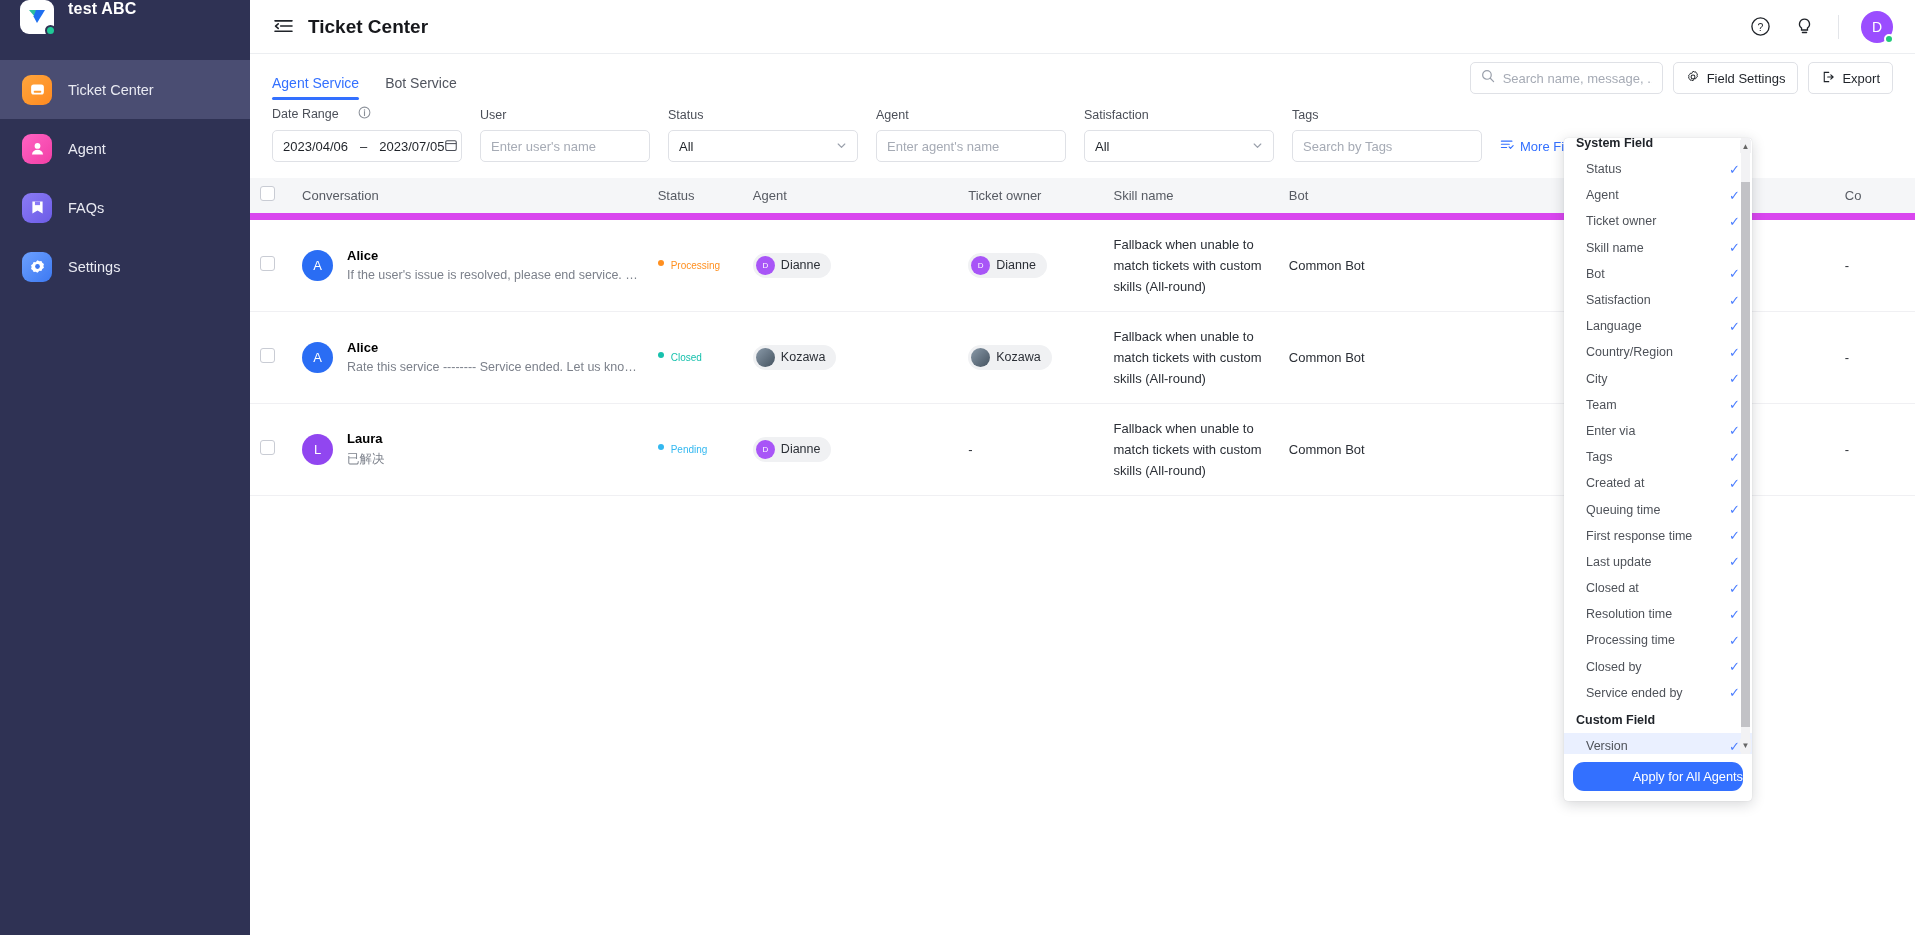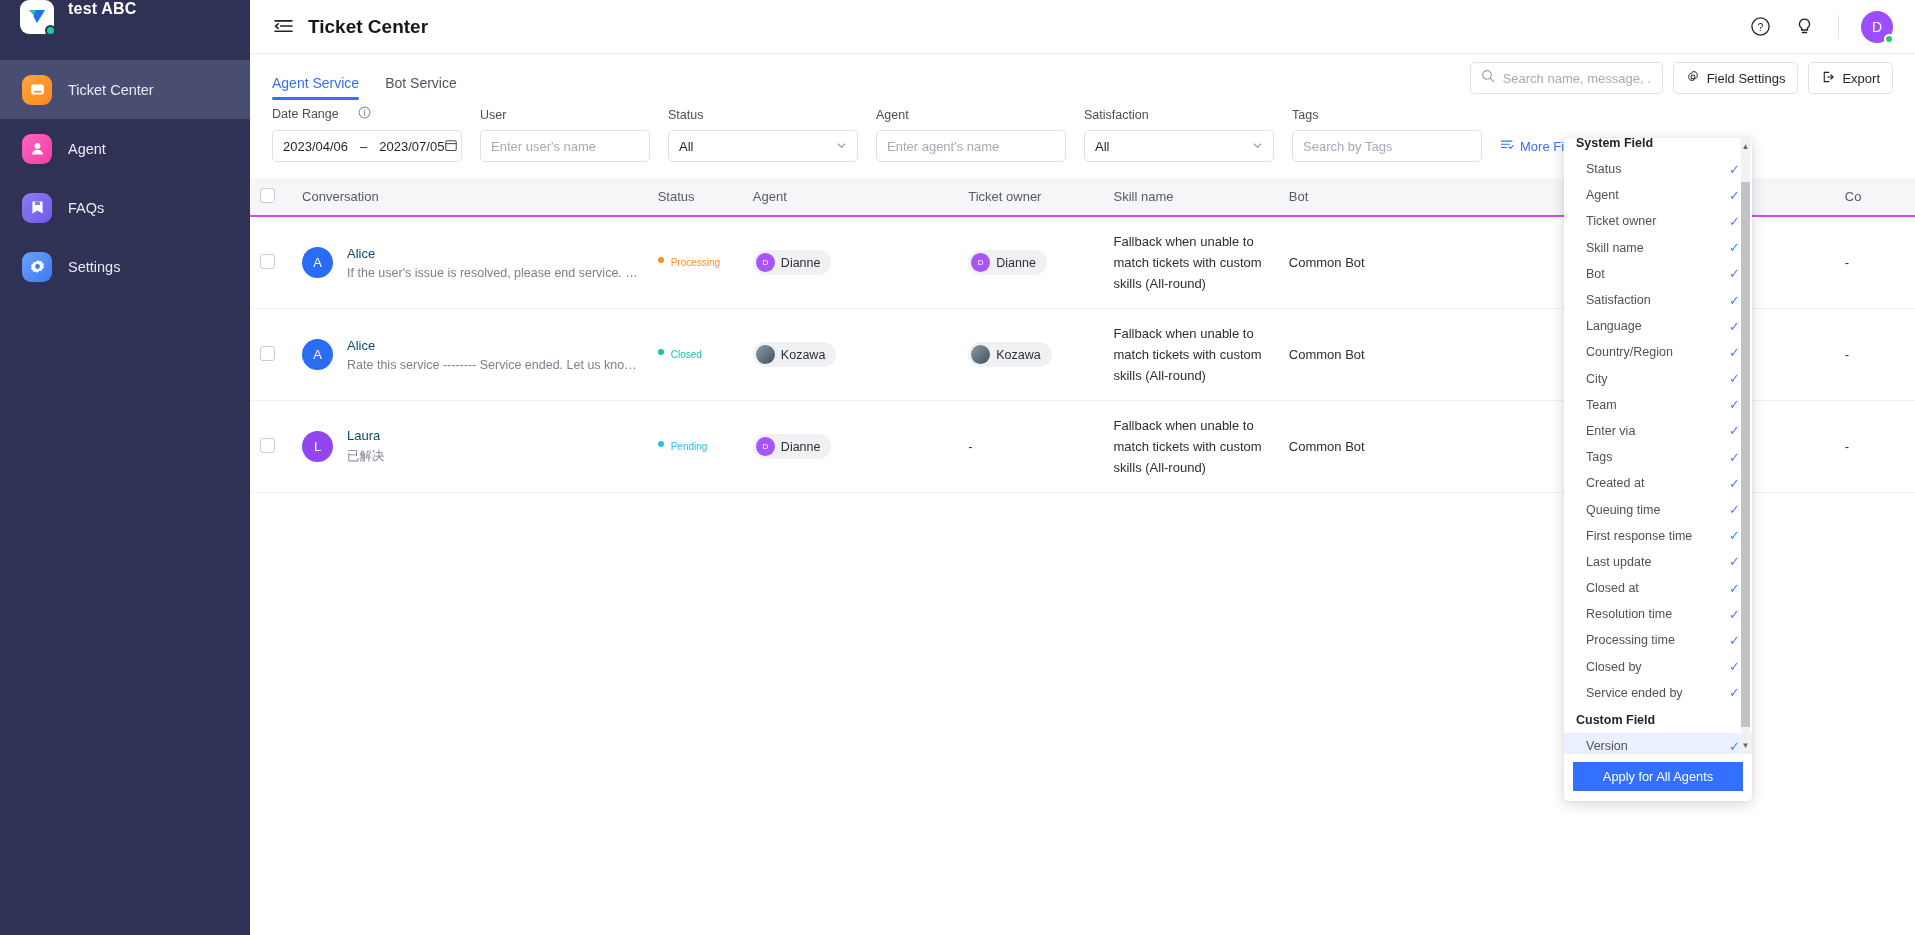--- a/index.html
+++ b/index.html
@@ -143,37 +143,37 @@
   .more-filters {
     font-size: 13px; color: #3370ff; display:flex; align-items:center; gap:6px;
     height: 32px; cursor: pointer; white-space: nowrap;
   }
 
   
   .table-wrap { margin-top: 16px; }
   table.tbl { width: 100%; border-collapse: collapse; table-layout: fixed; }
   table.tbl thead th {
     background: #f5f6f8; font-weight: normal; font-size: 13px; color: #575b63;
-    text-align: left; height: 38px; padding: 0 10px; border-bottom: 2px solid #d946ef;
+    text-align: left; height: 38px; padding: 0 10px; border-bottom: 7px solid #d946ef;
   }
   table.tbl tbody td {
     font-size: 13px; color: #2b2f36; padding: 14px 10px;
     border-bottom: 1px solid #f0f0f3; vertical-align: middle;
   }
   .ck {
     width: 15px; height: 15px; border: 1px solid #c9ccd4; border-radius: 3px;
     background: #fff; display:inline-block; cursor: pointer;
   }
   .conv { display: flex; align-items: center; gap: 14px; }
   .av {
     width: 31px; height: 31px; border-radius: 50%; flex: 0 0 31px;
     display:flex; align-items:center; justify-content:center;
     color:#fff; font-size: 13px;
   }
-  .conv-name { font-size: 13px; font-weight: normal; color: #0c4a6e; }
+  .conv-name { font-size: 13px; font-weight: bold; color: #000000; }
   .conv-msg {
     font-size: 12.5px; color: #7c818b; margin-top: 5px;
     max-width: 300px; overflow: hidden; text-overflow: ellipsis; white-space: nowrap;
   }
   .status-cell { display:flex; align-items:flex-start; gap: 7px; font-size: 10px; }
   .status-dot { width: 6px; height: 6px; border-radius: 50%; }
   .chip {
     display: inline-flex; align-items: center; gap: 6px;
     background: #f0f1f3; border-radius: 14px; padding: 3px 11px 3px 3px;
     font-size: 12.5px; color: #2b2f36;
@@ -225,23 +225,24 @@
   }
   .dd-arrow {
     position: absolute; right: 1px; width: 11px; height: 13px;
     display: flex; align-items: center; justify-content: center;
     font-size: 8px; color: #666; background: #f2f2f4;
   }
   .dd-arrow.up { top: 2px; }
   .dd-arrow.dn { bottom: 2px; }
   .dd-footer { padding: 8px 9px 10px 9px; }
   .dd-apply {
-    width: 100%; height: 29px; border: 0; border-radius: 0;
+    width: 100%; height: 29px; border: 0; border-radius: 11px;
     background: #3370ff; color: #fff; font-size: 12.8px; cursor: pointer;
     font-family: "Liberation Sans", sans-serif;
+    text-align: right;
   }
 </style>
 </head>
 <body>
 
 <div class="app">
 
   <aside class="sidebar">
     <div class="brand">
       <div class="brand-logo">

